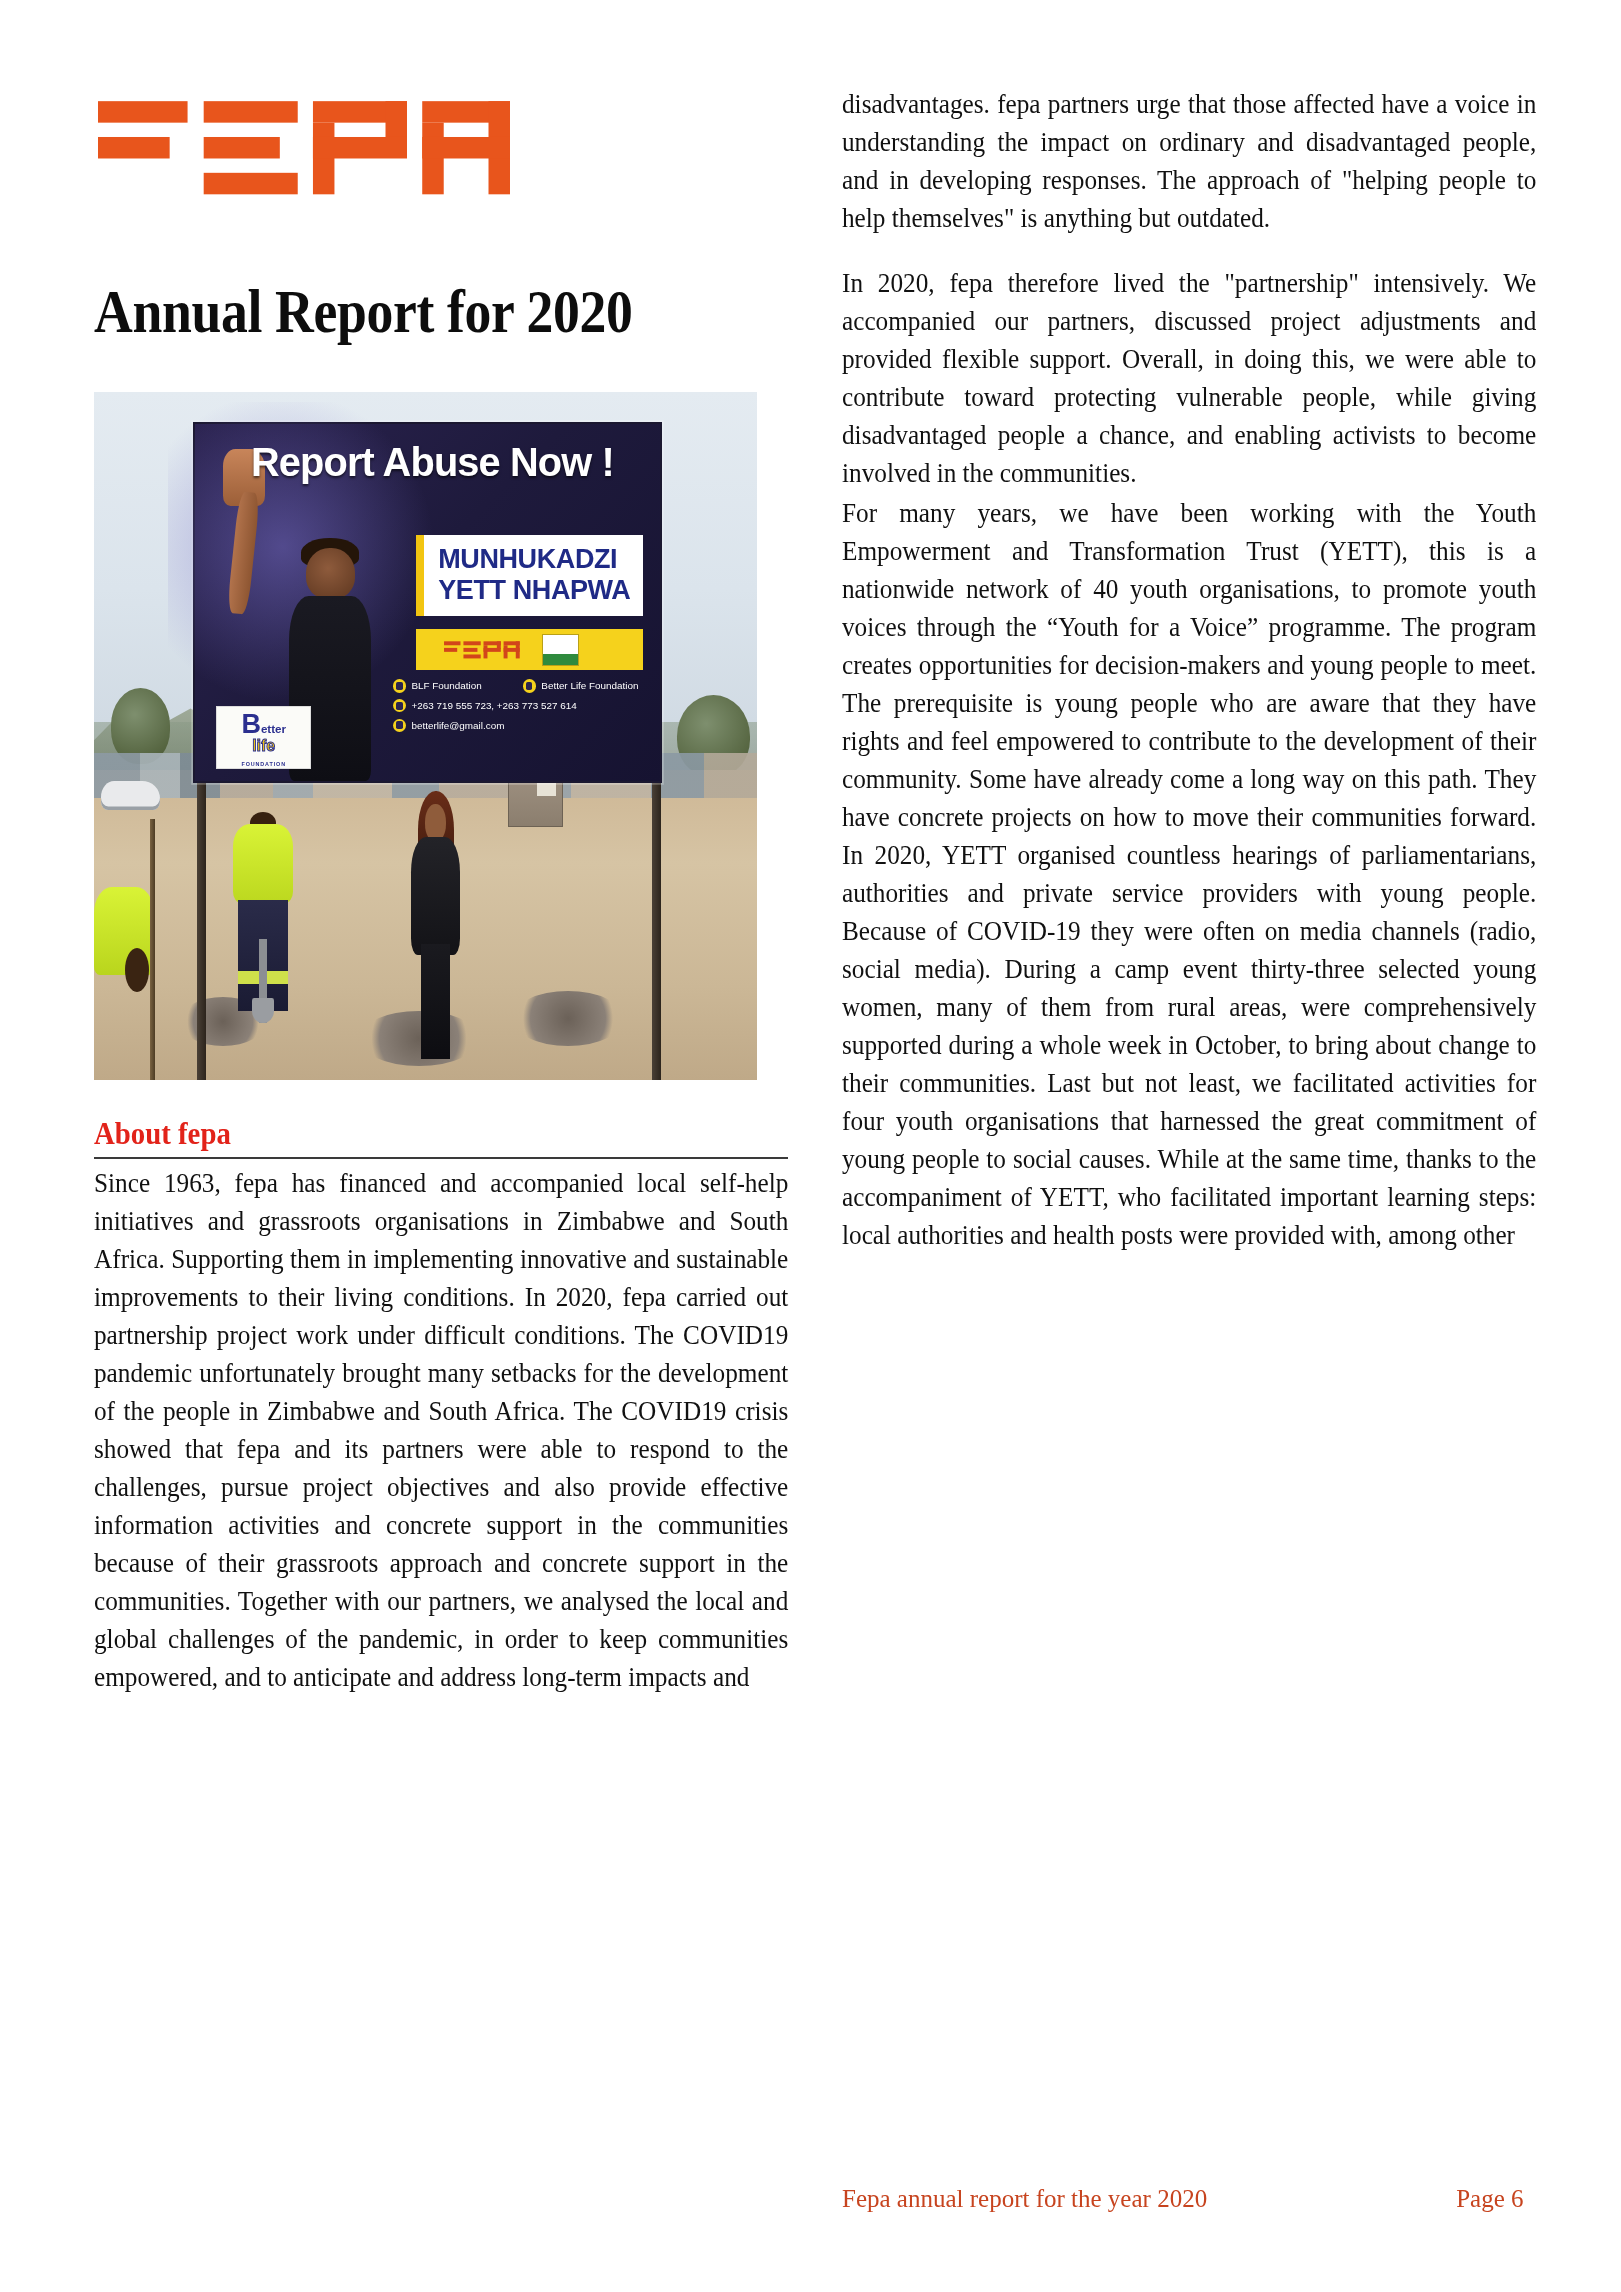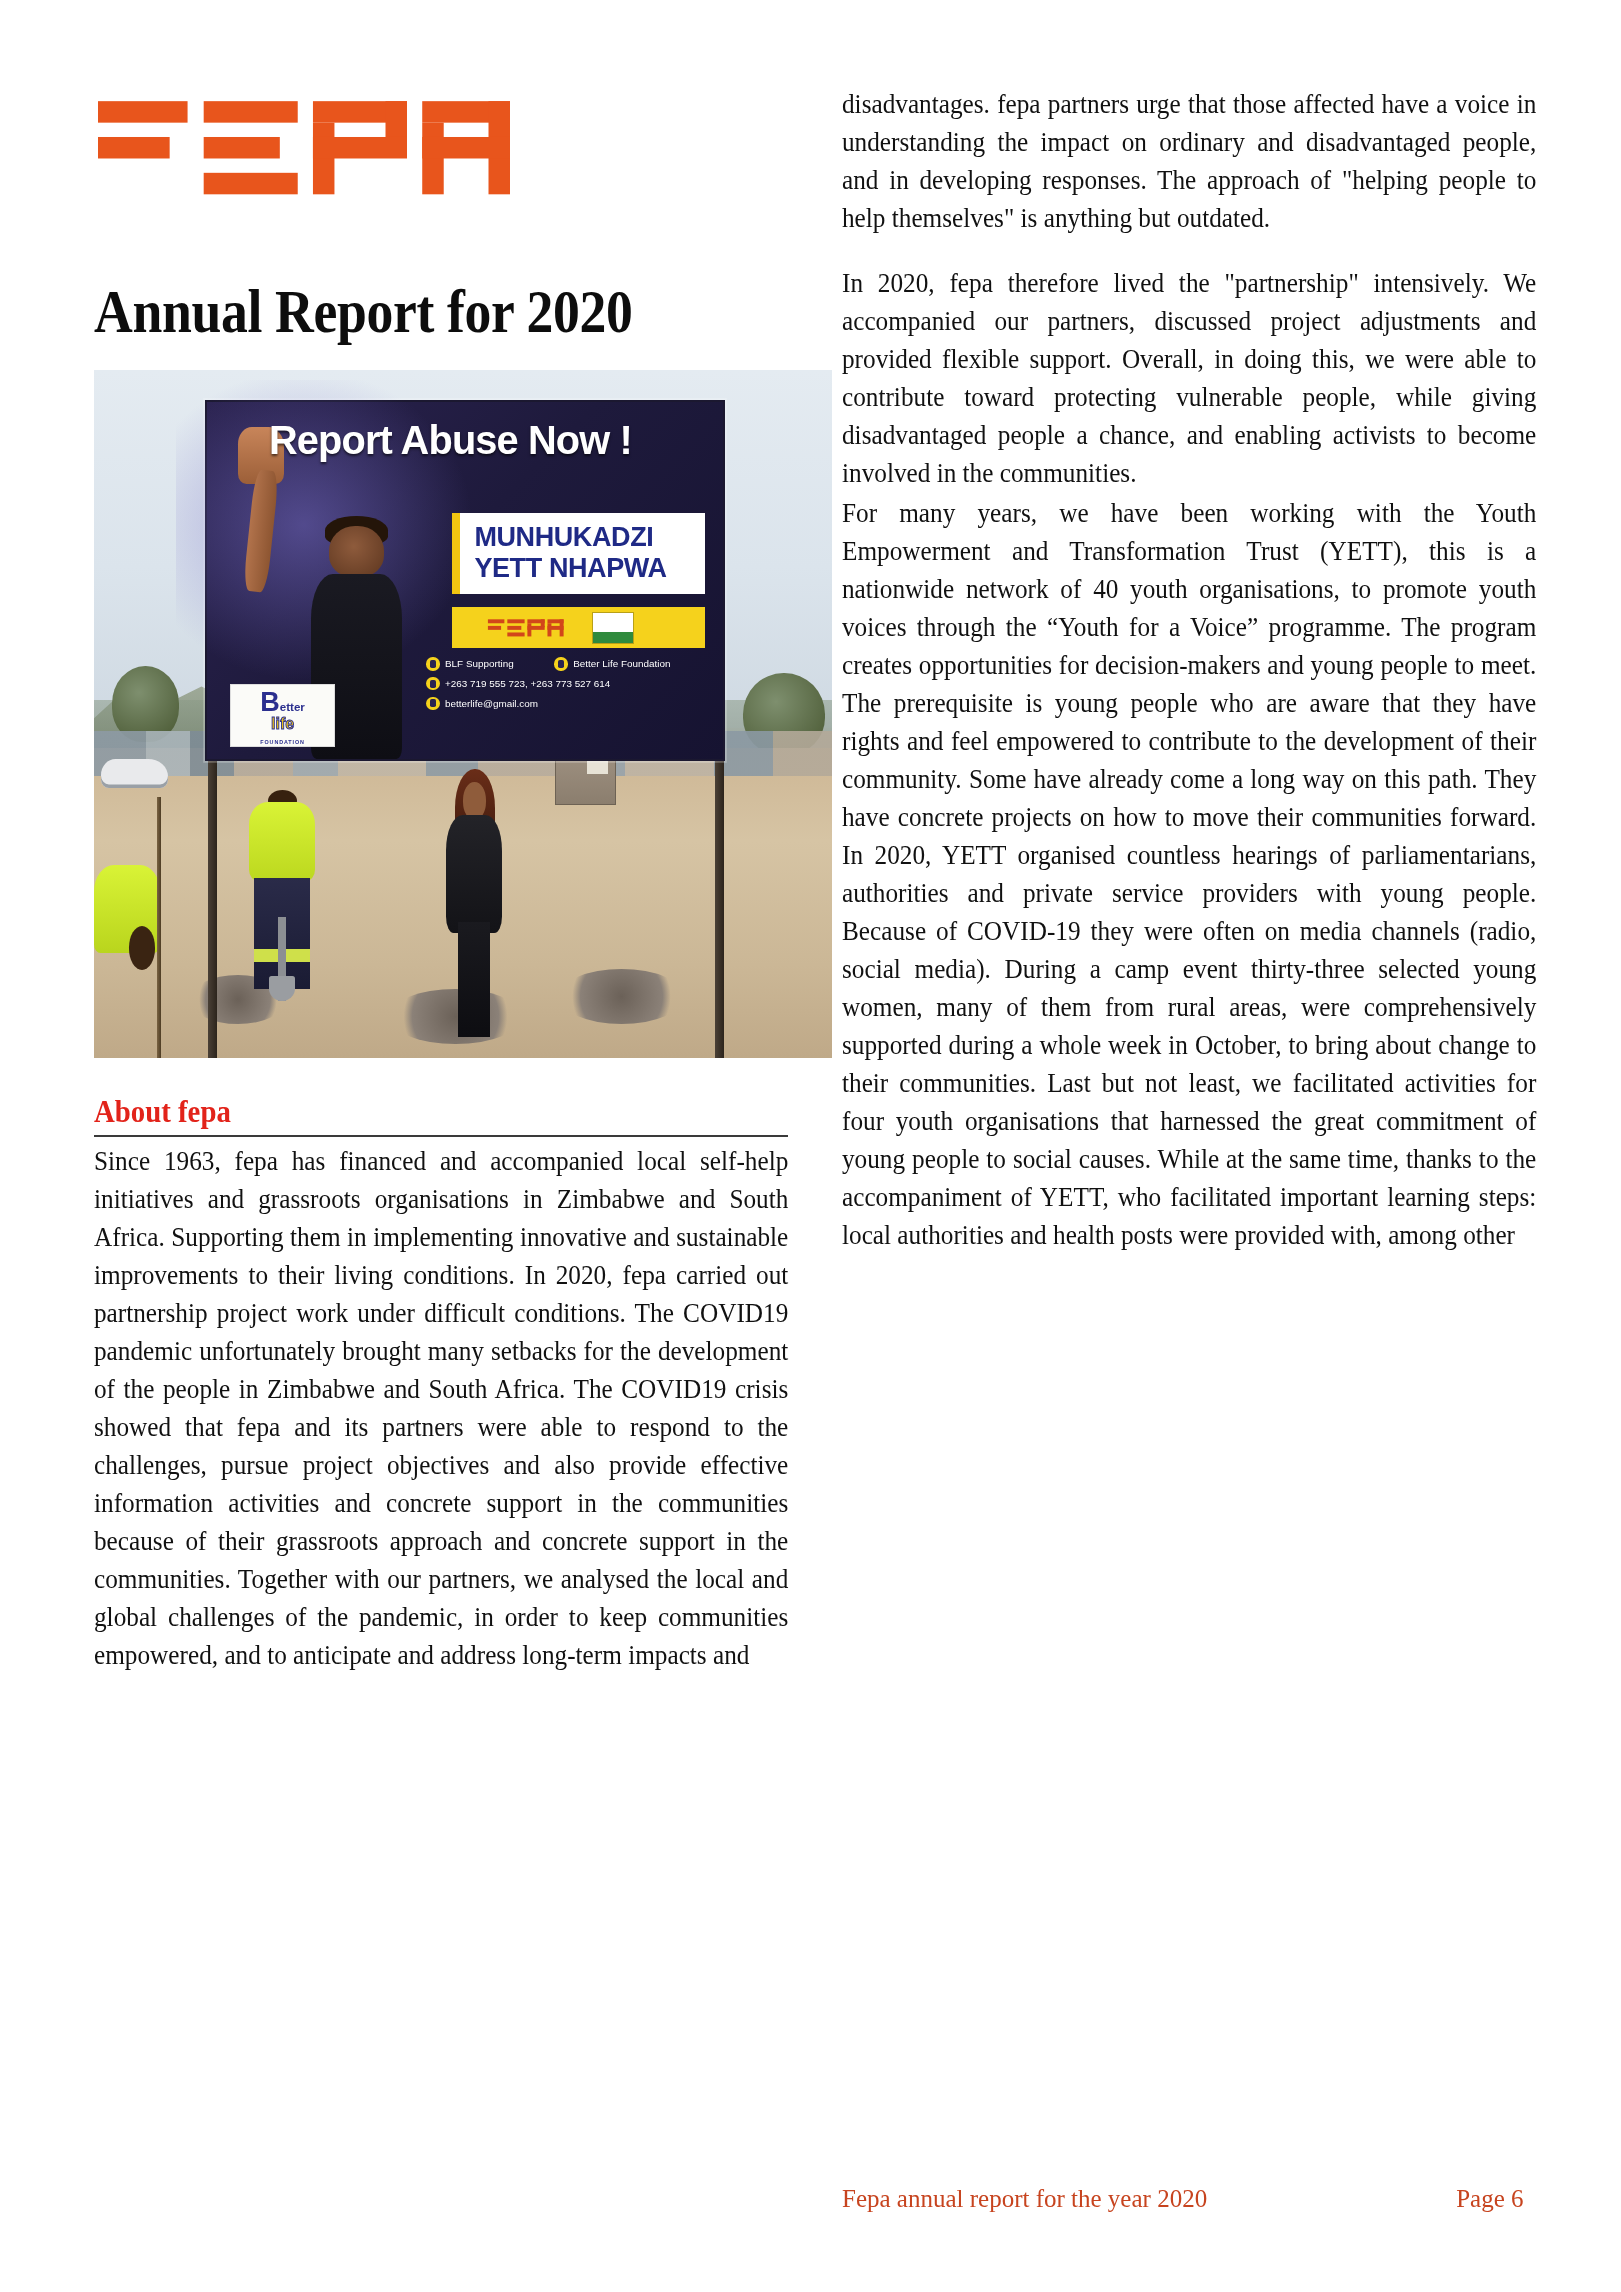--- a/index.html
+++ b/index.html
@@ -51,23 +51,23 @@
     color: #0d0d0d;
     margin: 83px 0 0 0;
     transform: scaleX(0.88);
     transform-origin: left center;
     white-space: nowrap;
   }
 
   
   .photo {
     position: relative;
-    width: 738px;
+    width: 663px;
     height: 688px;
-    margin-top: 26px;
+    margin-top: 48px;
     overflow: hidden;
     background: #cfd6dc;
   }
   .sky {
     position:absolute; left:0; top:0; width:100%; height:52%;
     background: linear-gradient(#e4ebf1 0%, #dbe4ec 55%, #cfd9e2 100%);
   }
   .hills {
     position:absolute; left:0; top:44%; width:28%; height:11%;
     background: linear-gradient(#9aa58f, #7d8a74);
@@ -429,21 +429,21 @@
                 <rect x="436" y="8" width="24" height="104"></rect>
                   <rect x="362" y="48" width="98" height="24"></rect>
               </g>
             </svg>
             <div class="crest"></div>
           </div>
 
           <div class="bb-contacts">
             <div class="cc-row">
               <span class="cc-dot"></span>
-              <span class="cc-txt">BLF Supporting</span>
+              <span class="cc-txt">BLF Foundation</span>
               <span class="cc-gap"></span>
               <span class="cc-dot"></span>
               <span class="cc-txt">Better Life Foundation</span>
             </div>
             <div class="cc-row">
               <span class="cc-dot"></span>
               <span class="cc-txt">+263 719 555 723, +263 773 527 614</span>
             </div>
             <div class="cc-row">
               <span class="cc-dot"></span>

